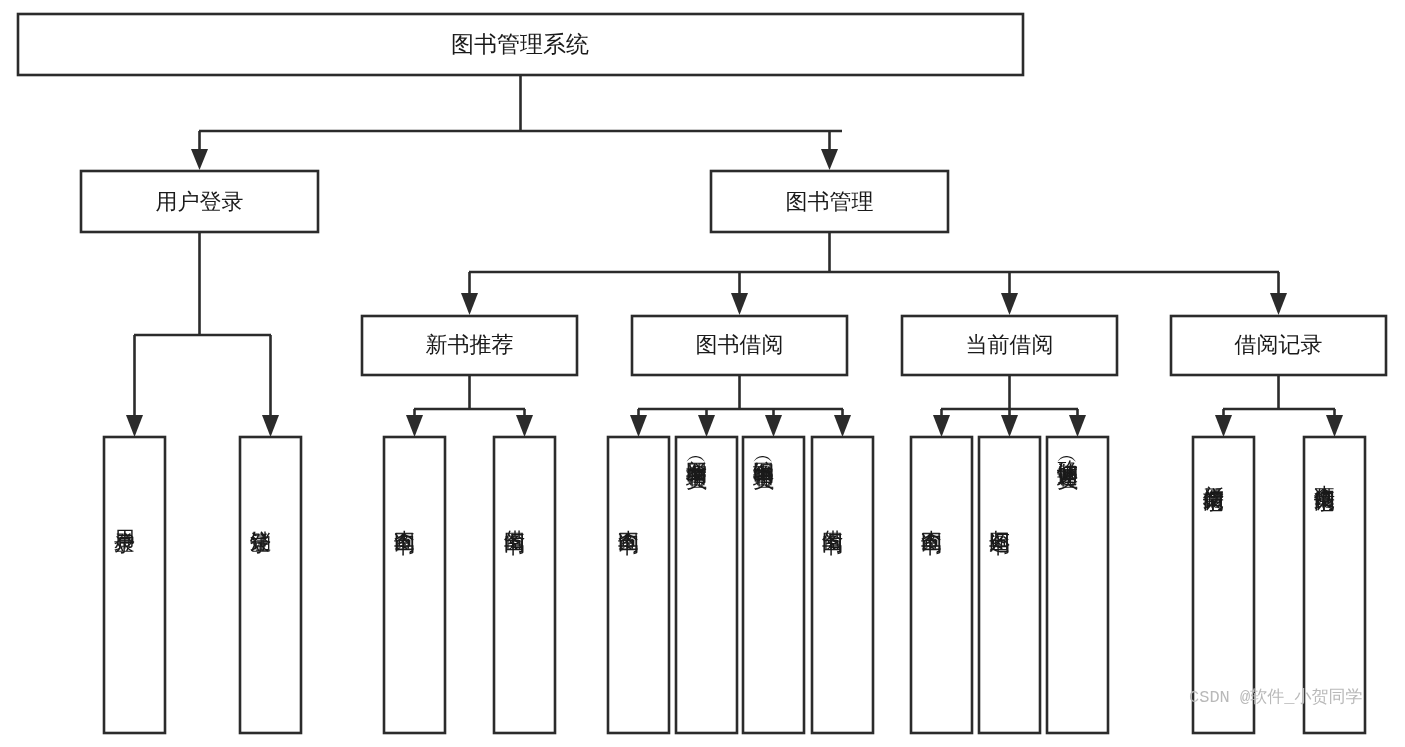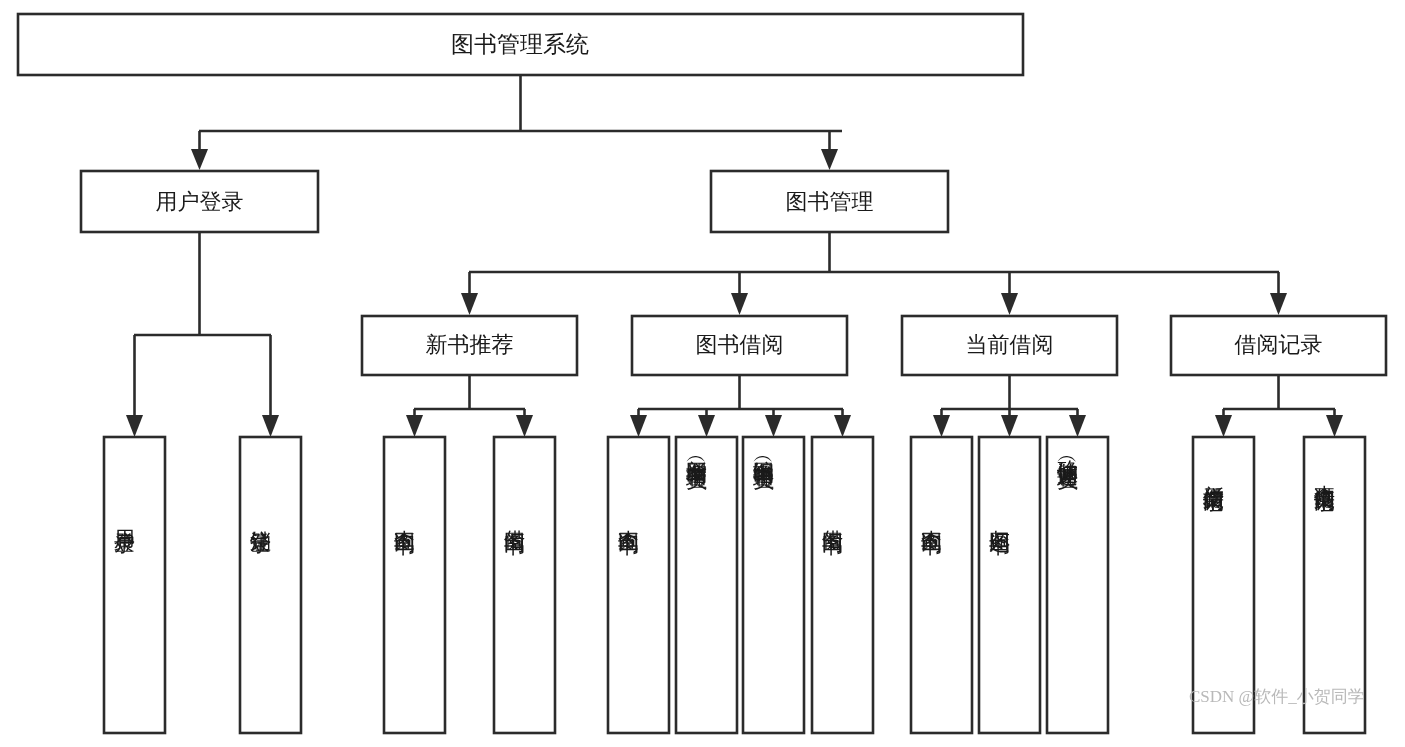--- a/index.html
+++ b/index.html
@@ -60,21 +60,21 @@
     color: #1a1a1a;
     writing-mode: vertical-rl;
     text-orientation: upright;
     letter-spacing: 1.5px;
     text-align: start;
     white-space: nowrap;
     pointer-events: none;
   }
   .watermark {
     position: absolute;
-    font-family: Liberation Serif, serif;
+    font-family: Liberation Mono, monospace;
     font-size: 17px;
     color: #b9b9b9;
     left: 1189px;
     top: 685px;
     white-space: nowrap;
   }
 </style>
 </head>
 <body>
 

